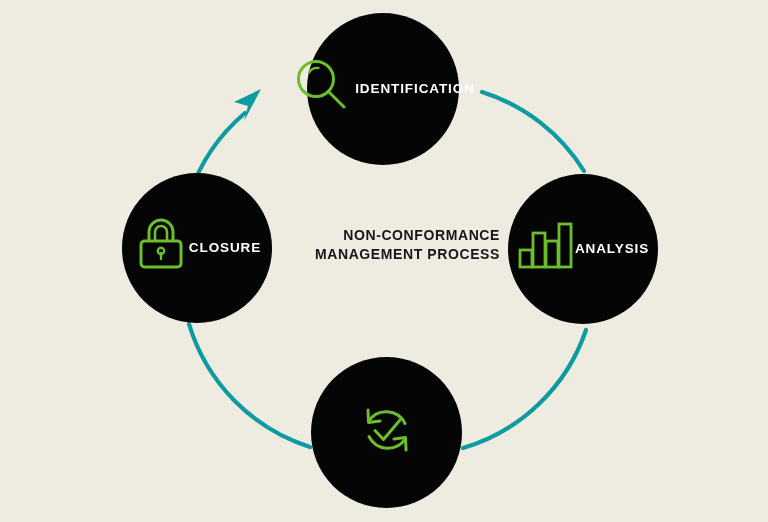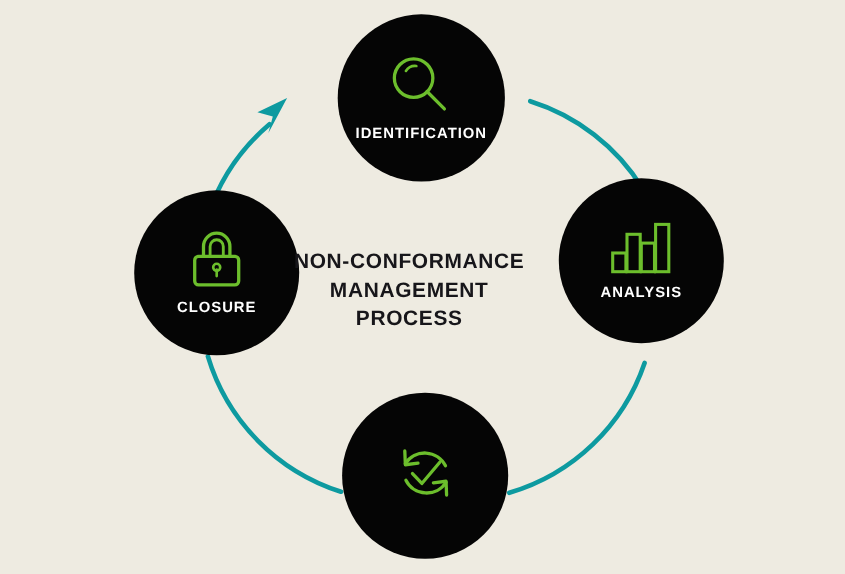--- a/index.html
+++ b/index.html
@@ -24,21 +24,21 @@
     left: 0;
     top: 0;
     width: 768px;
     height: 522px;
   }
   .node {
     position: absolute;
     border-radius: 50%;
     background: #050505;
     display: flex;
-    flex-direction: column;
+    flex-direction: row;
     align-items: center;
     justify-content: center;
   }
   .node-icon {
     display: block;
     line-height: 0;
   }
   .node-label {
     color: #FFFFFF;
     font-family: "Liberation Sans", sans-serif;
@@ -48,42 +48,42 @@
     text-align: center;
     line-height: 1.17;
     white-space: pre-line;
   }
   
   #node-identification {
     left: 307px; top: 13px; width: 152px; height: 152px;
   }
   #node-identification .node-icon { margin-bottom: 6px; }
   #node-analysis {
-    left: 508px; top: 162px; width: 150px; height: 150px;
+    left: 508px; top: 174px; width: 150px; height: 150px;
   }
   #node-analysis .node-icon { margin-bottom: 8px; }
   #node-correction {
     left: 311px; top: 357px; width: 151px; height: 151px;
   }
   #node-correction .node-icon { margin-bottom: 6px; }
   #node-closure {
     left: 122px; top: 173px; width: 150px; height: 150px;
   }
   #node-closure .node-icon { margin-bottom: 8px; }
 
   #center-text {
     position: absolute;
-    left: 256px;
+    left: 268px;
     top: 226px;
     width: 232px;
-    text-align: center;
+    text-align: right;
     color: #17161A;
     font-family: "Liberation Sans", sans-serif;
     font-weight: bold;
-    font-size: 19px;
+    font-size: 14px;
     letter-spacing: 0.6px;
     line-height: 1.35;
     white-space: pre-line;
   }
 </style>
 </head>
 <body>
 
 <div id="canvas">
 

